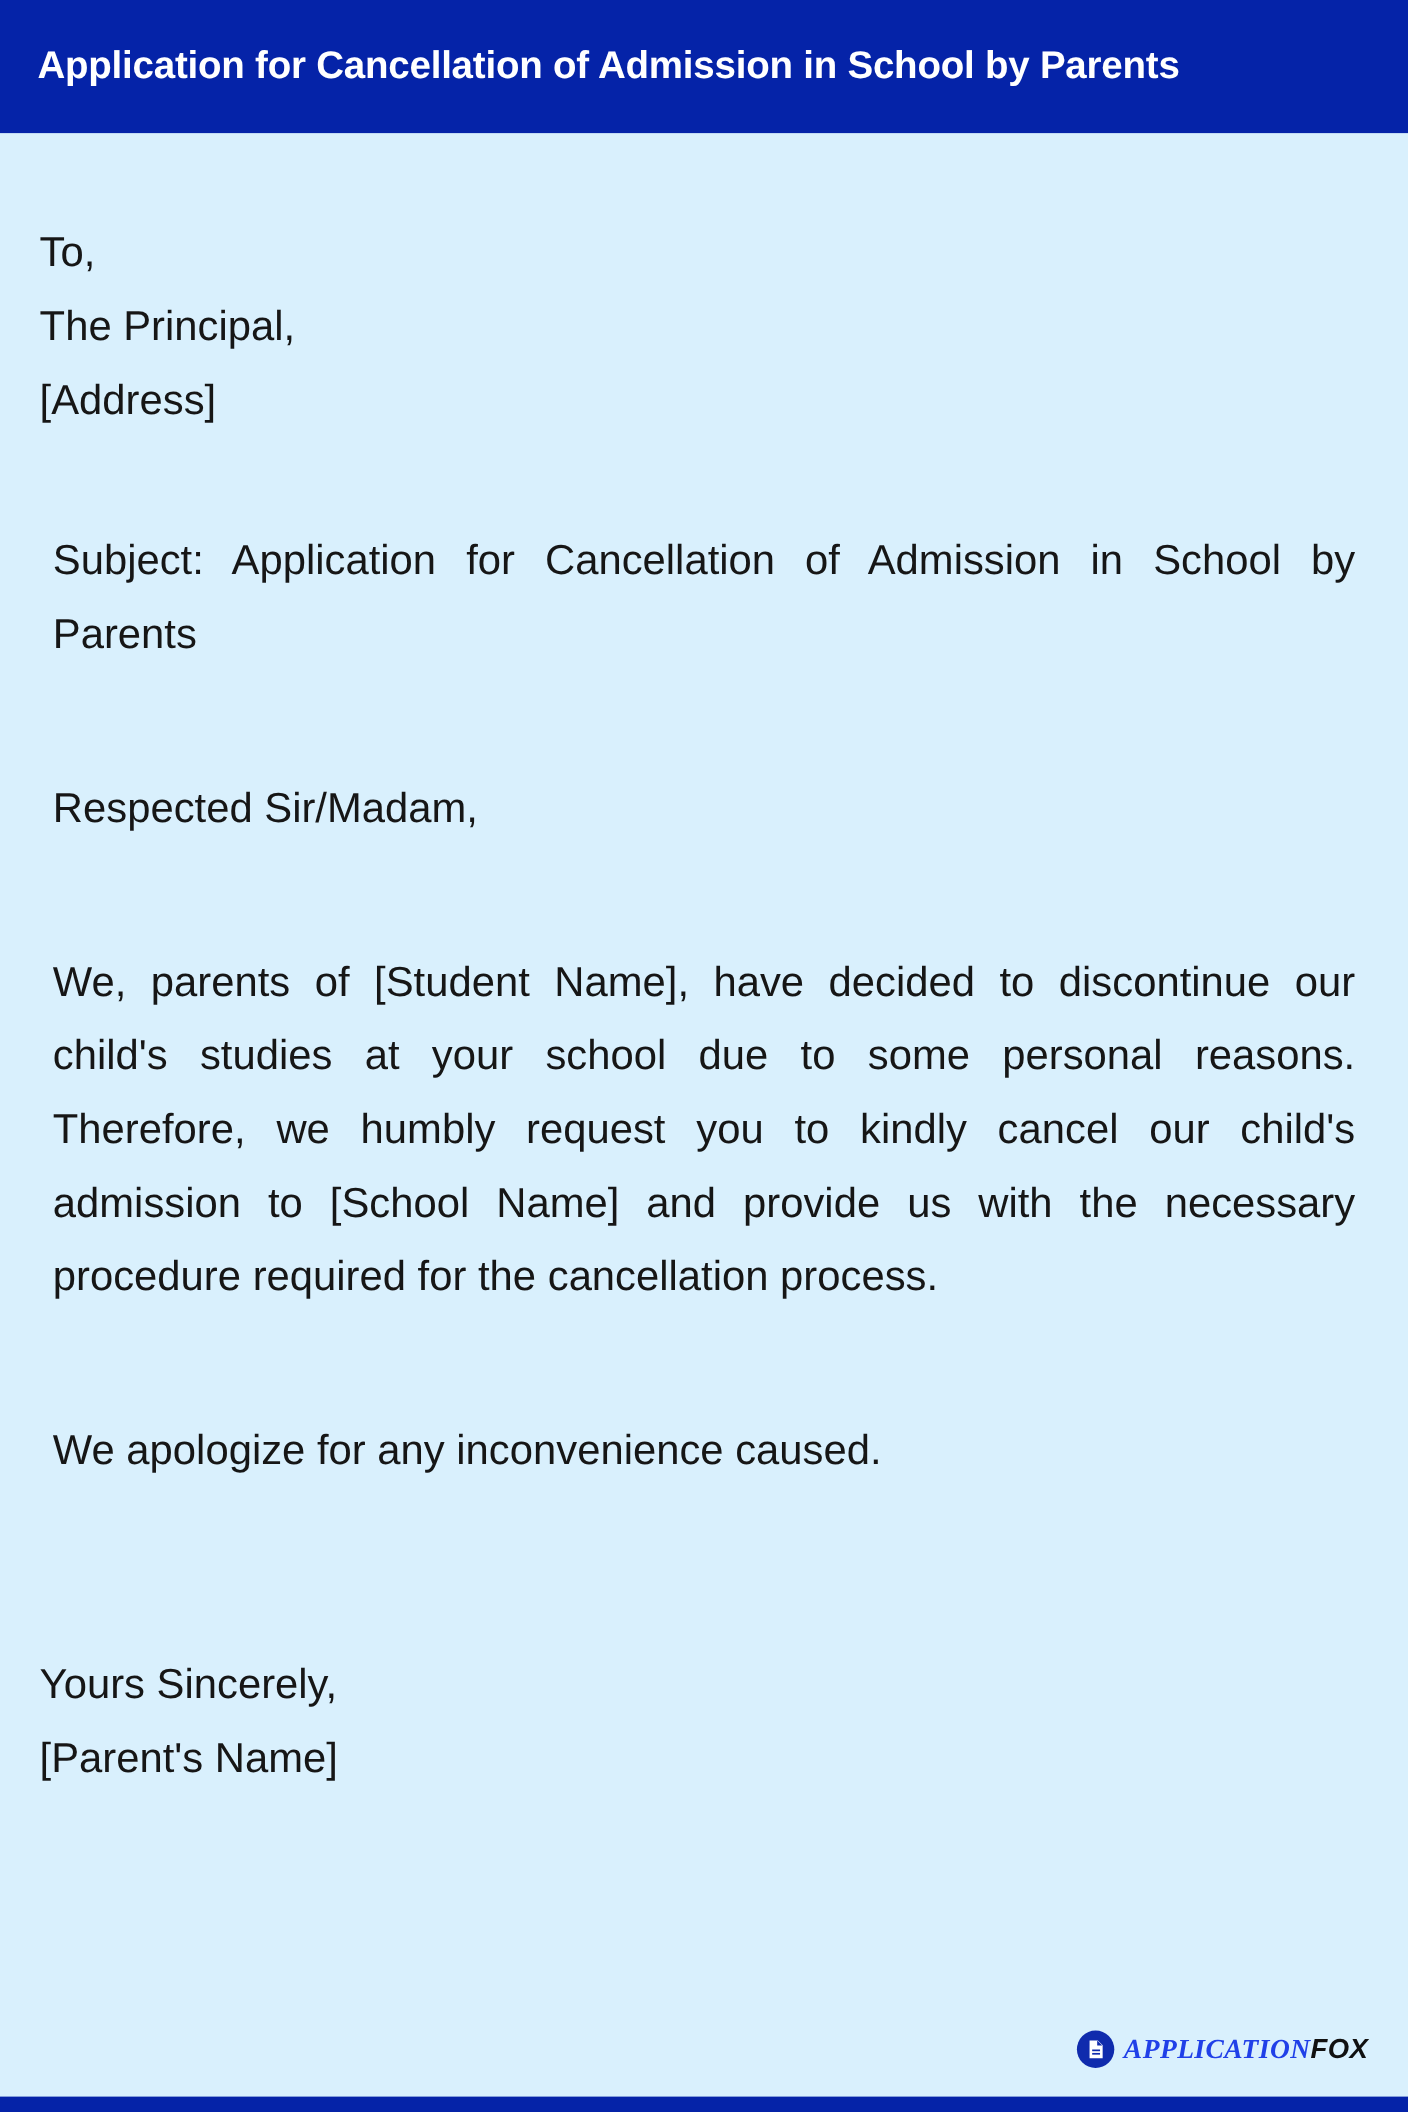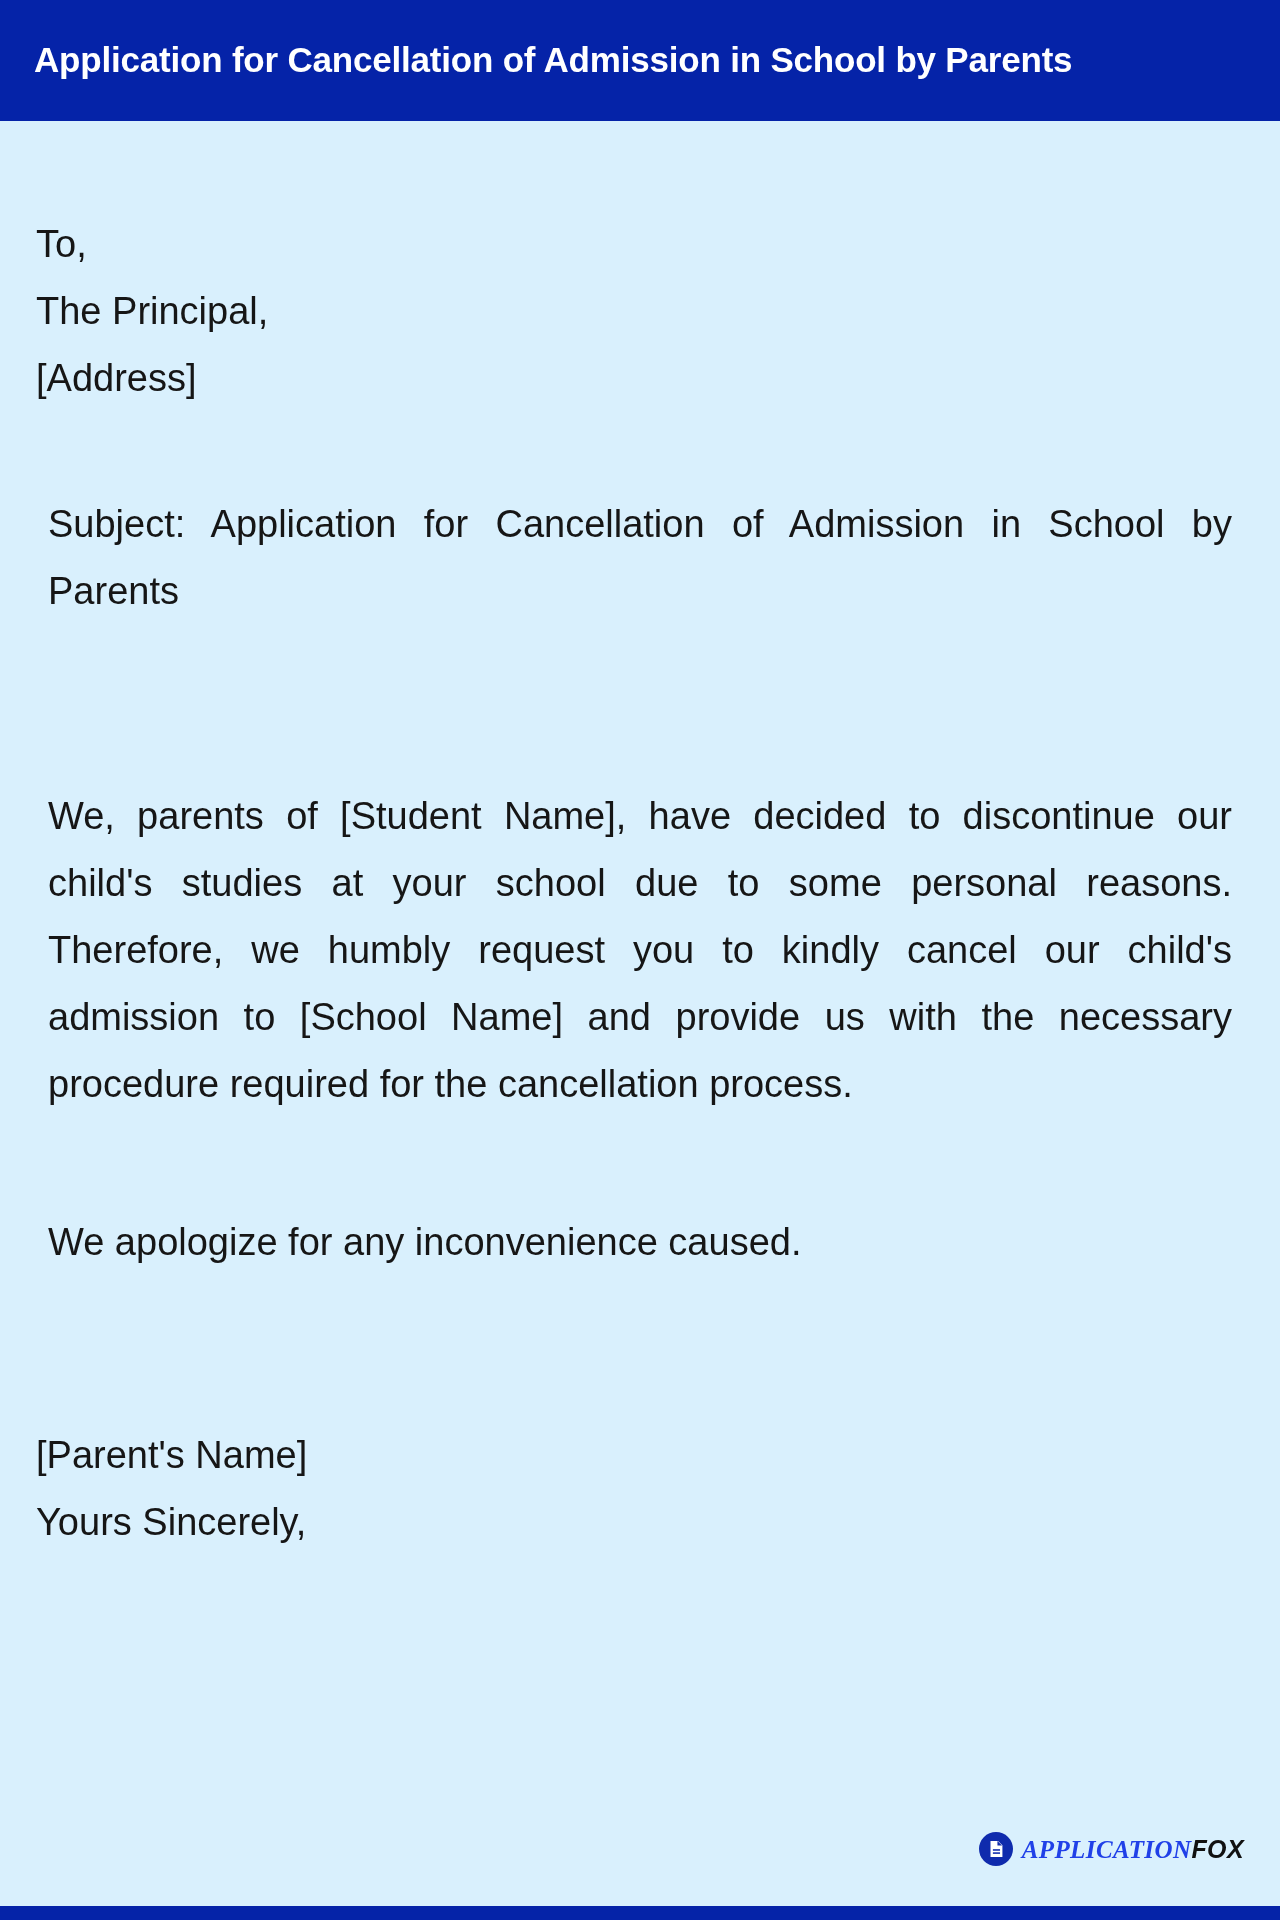--- a/index.html
+++ b/index.html
@@ -15,21 +15,20 @@
   }
 
   .page {
     position: relative;
     width: 1280px;
     height: 1920px;
     background: #d9f0fd;
     box-sizing: border-box;
     display: flex;
     flex-direction: column;
-    gap: 14px;
   }
 
   
   .header-bar {
     background: #0523a8;
     height: 121px;
     min-height: 121px;
     display: flex;
     align-items: center;
     padding: 0 34px;
@@ -134,37 +133,38 @@
       <span class="addr-line">The Principal,</span>
       <span class="addr-line">[Address]</span>
     </div>
 
     <div class="spacer"></div>
 
     <p class="para">Subject: Application for Cancellation of Admission in School by Parents</p>
 
     <div class="spacer"></div>
 
+    <p class="para para-left">Respected Sir/Madam,</p>
 
     <div class="spacer"></div>
 
     <p class="para">We, parents of [Student Name], have decided to discontinue our child's studies at your school due to some personal reasons. Therefore, we humbly request you to kindly cancel our child's admission to [School Name] and provide us with the necessary procedure required for the cancellation process.</p>
 
     <div class="spacer"></div>
 
     <p class="para para-left">We apologize for any inconvenience caused.</p>
 
     <div class="spacer"></div>
 
 
     <div class="spacer"></div>
 
     <div>
+      <span class="addr-line">Yours Sincerely,</span>
       <span class="addr-line">[Parent's Name]</span>
-      <span class="addr-line">Yours Sincerely,</span>
     </div>
 
     <div class="footer-logo">
       <span class="logo-mark">
         <svg width="22" height="22" viewBox="0 0 24 24" aria-hidden="true">
           <path d="M6 3.2h8.2L19 8v12.8H6z" fill="#ffffff"></path>
           <path d="M13.6 3.2v5.1h5" fill="#0f2bad"></path>
           <rect x="8.6" y="12.2" width="7.8" height="1.7" fill="#0f2bad"></rect>
           <rect x="8.6" y="15.6" width="7.8" height="1.7" fill="#0f2bad"></rect>
         </svg>

